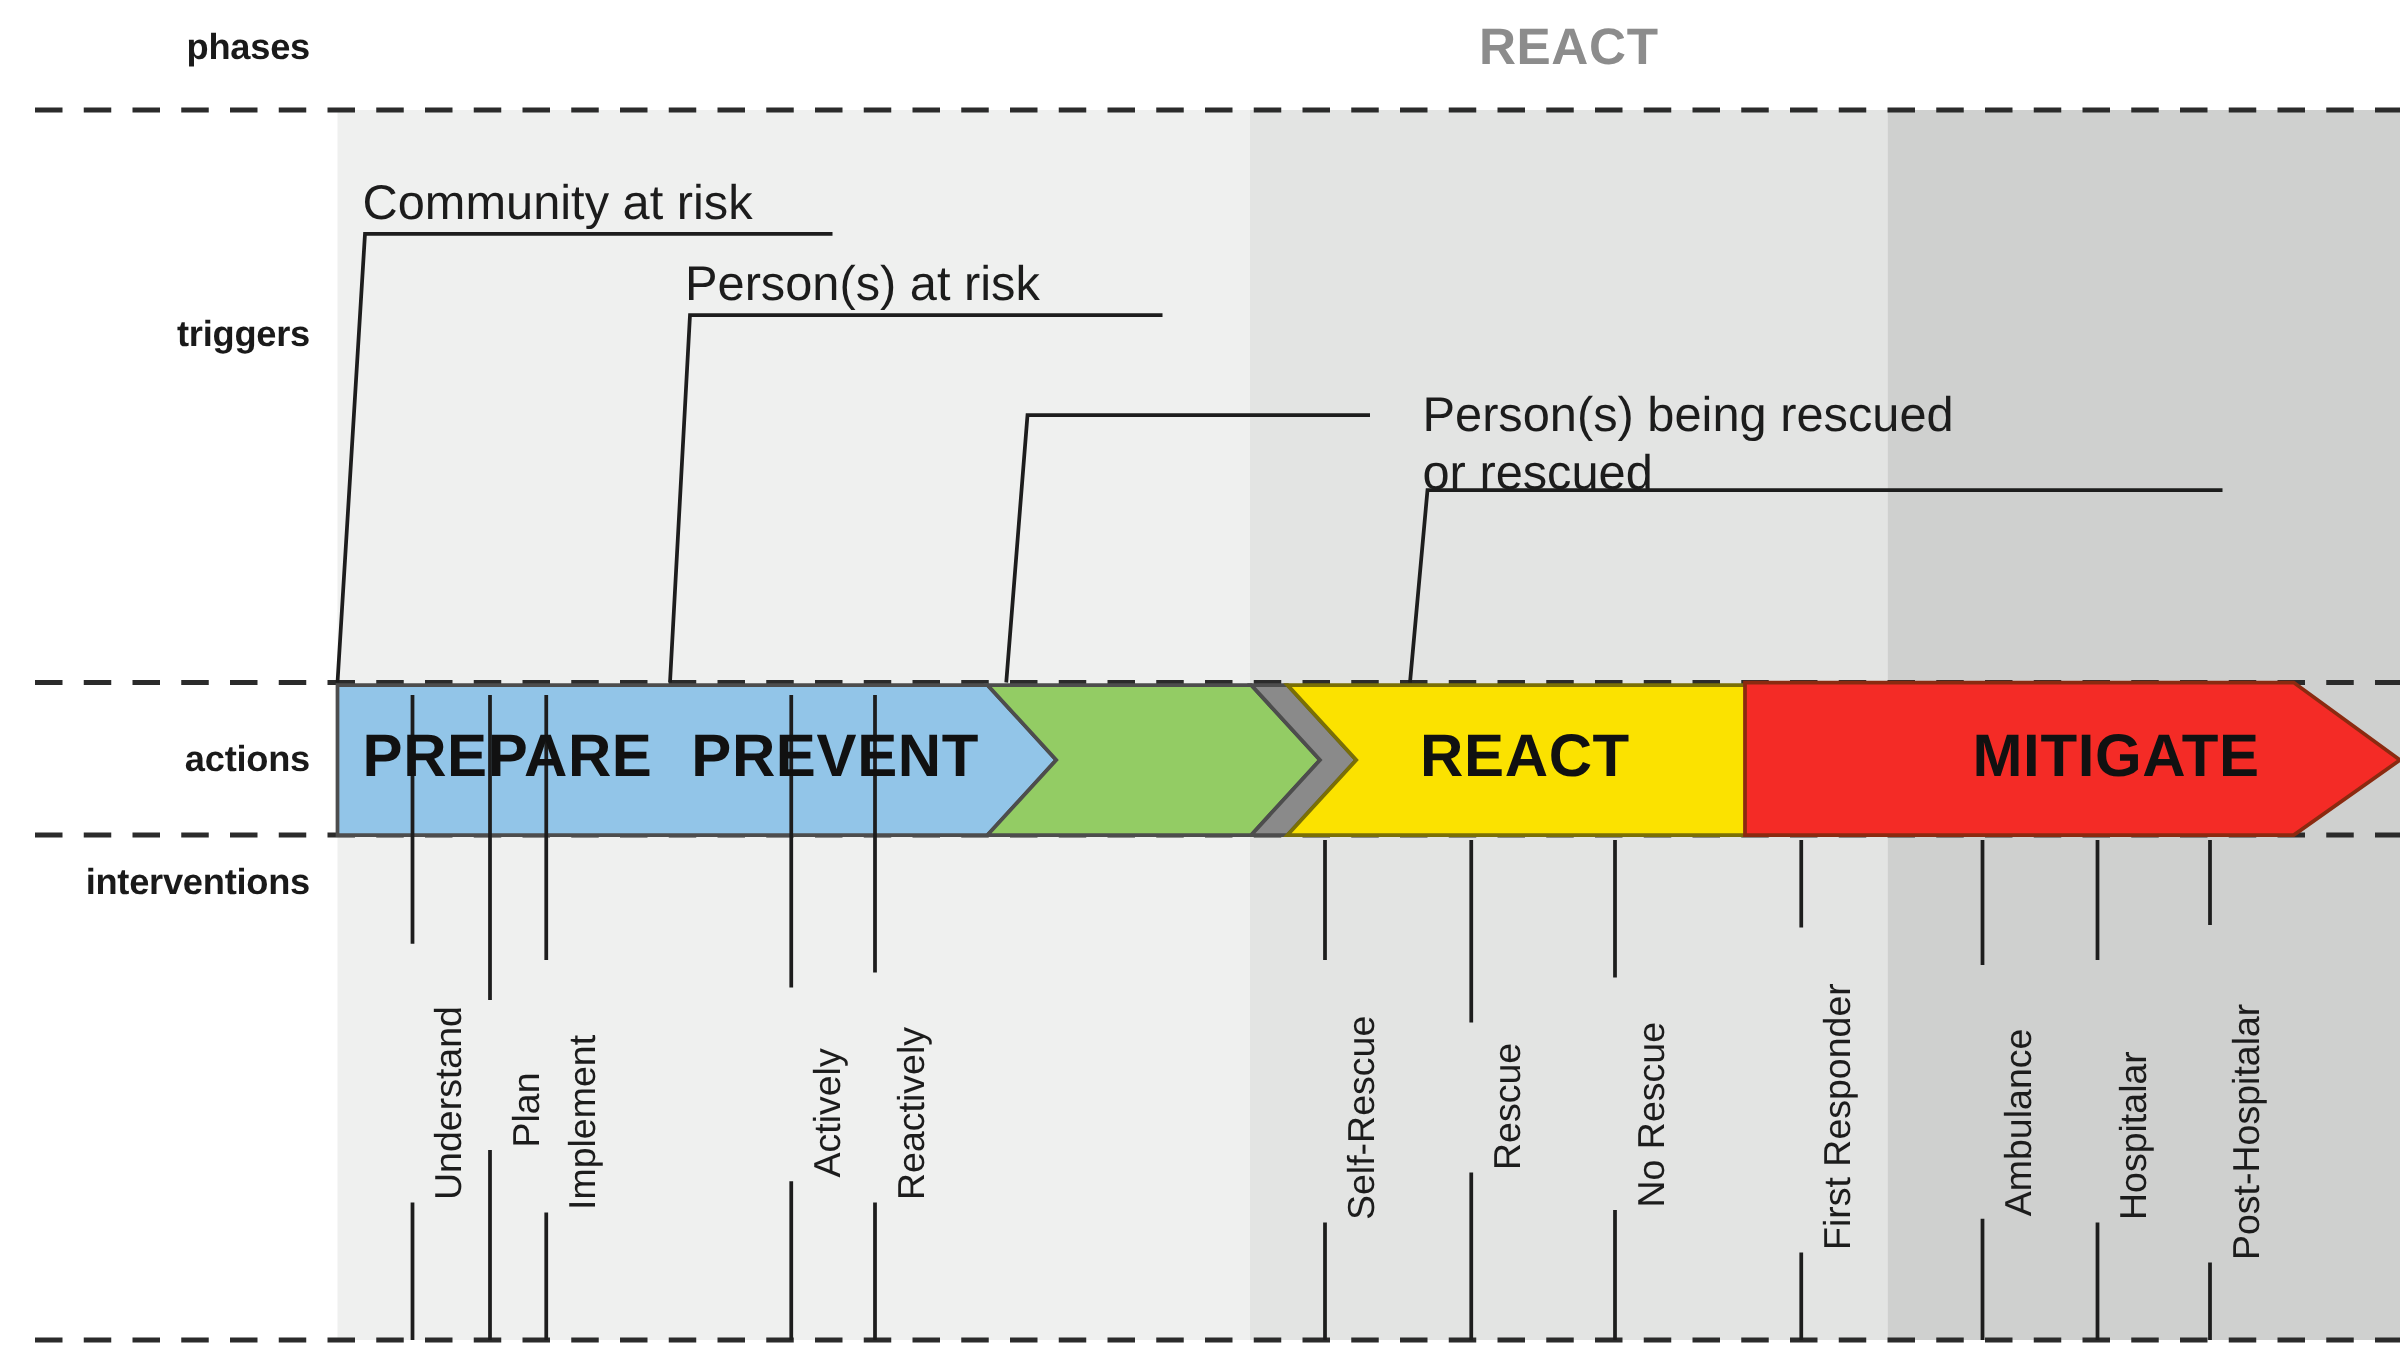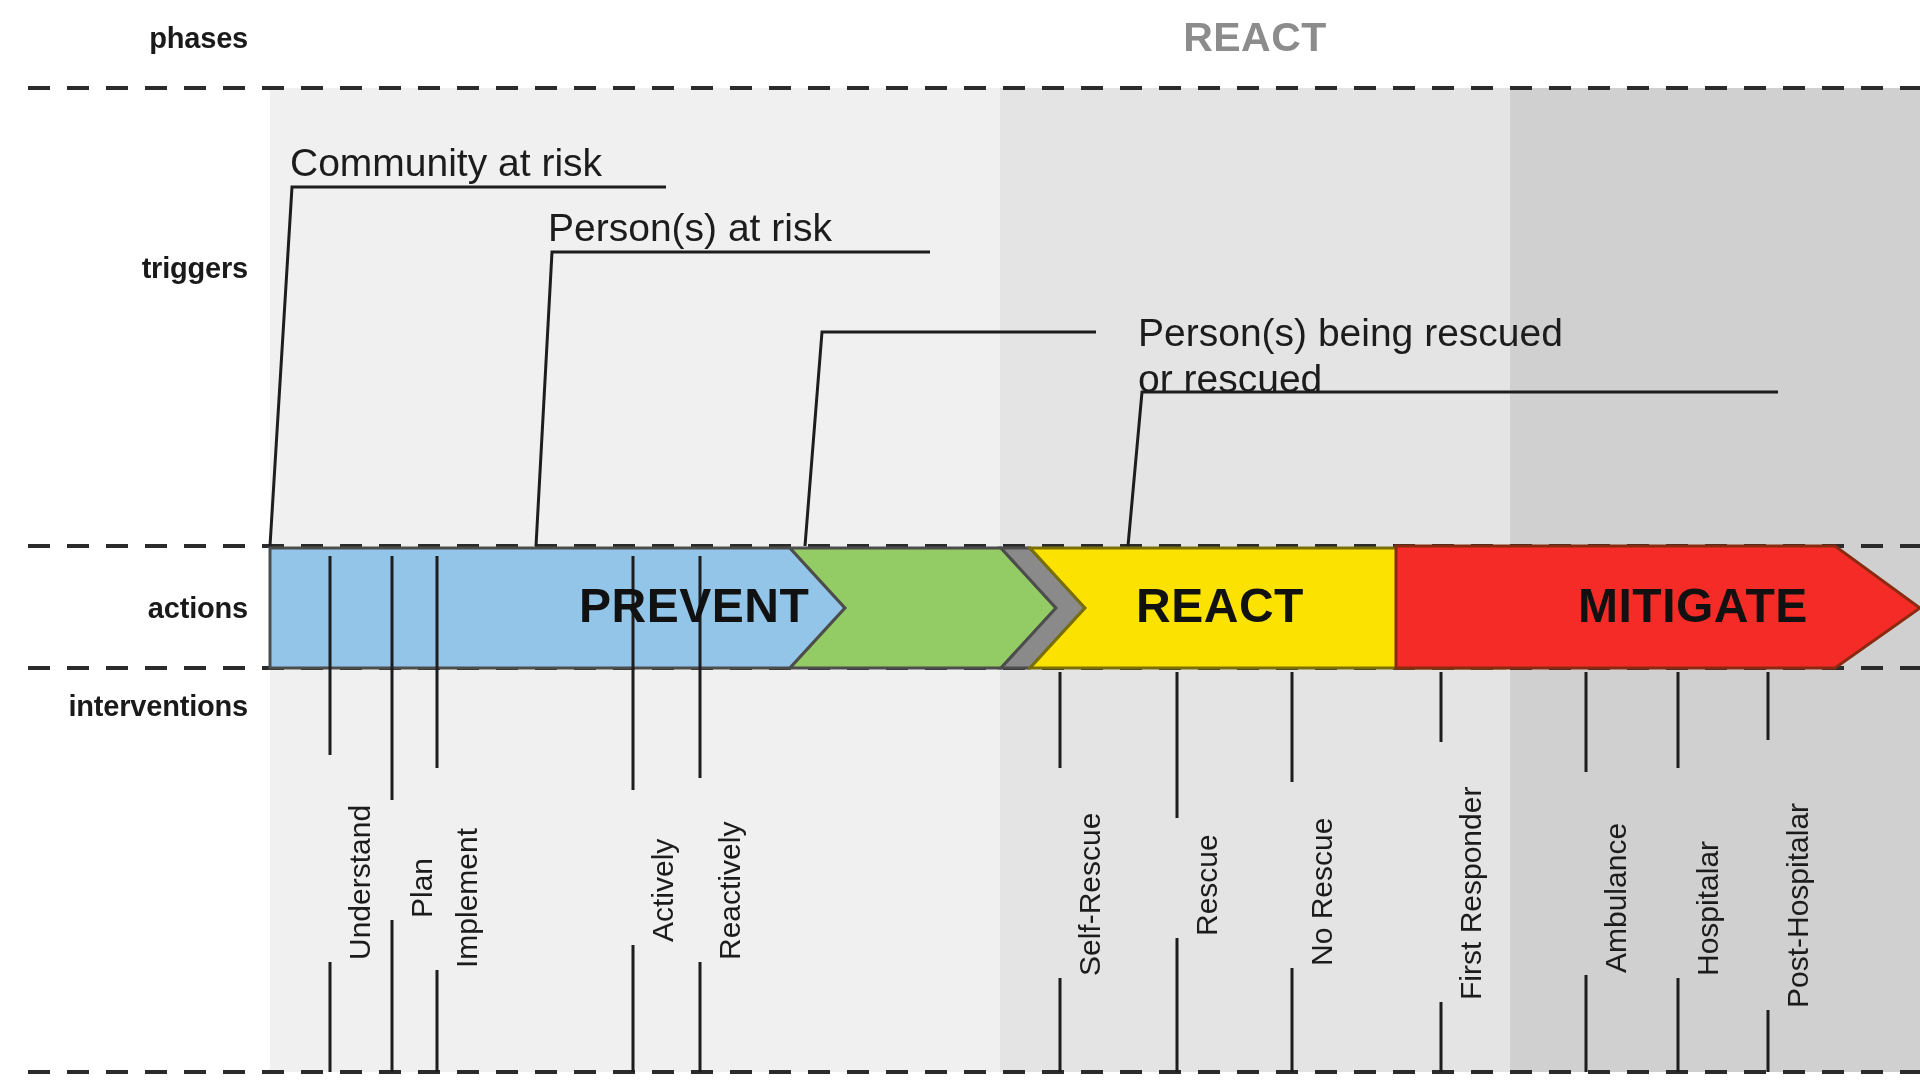--- a/index.html
+++ b/index.html
@@ -129,21 +129,22 @@
   <div class="rowlabel" style="left:28px; top:592px; width:220px;">actions</div>
   <div class="rowlabel" style="left:8px; top:690px; width:240px;">interventions</div>
 
   <div class="phaselabel" style="left:1000px; top:14px; width:510px;">REACT</div>
 
   <div class="trigger" style="left:290px; top:140px;">Community at risk</div>
   <div class="trigger" style="left:548px; top:205px;">Person(s) at risk</div>
   <div class="trigger" style="left:1138px; top:310px;">Person(s) being rescued
 or rescued</div>
 
-  <div class="action-text" style="left:579px; top:578px; width:210px; text-align:center;">PREVENT</div>
+  <div class="action-text" style="left:290px; top:578px; width:210px; text-align:center;">PREPARE</div>
+  <div class="action-text" style="left:553px; top:578px; width:210px; text-align:center;">PREVENT</div>
   <div class="action-text" style="left:1120px; top:578px; width:200px; text-align:center;">REACT</div>
   <div class="action-text" style="left:1578px; top:578px; width:240px; text-align:left;">MITIGATE</div>
 
   <div class="iv-label" style="left:343px; top:960px;">Understand</div>
   <div class="iv-label" style="left:405px; top:918px;">Plan</div>
   <div class="iv-label" style="left:450px; top:968px;">Implement</div>
   <div class="iv-label" style="left:646px; top:942px;">Actively</div>
   <div class="iv-label" style="left:713px; top:960px;">Reactively</div>
   <div class="iv-label" style="left:1073px; top:976px;">Self-Rescue</div>
   <div class="iv-label" style="left:1190px; top:936px;">Rescue</div>

